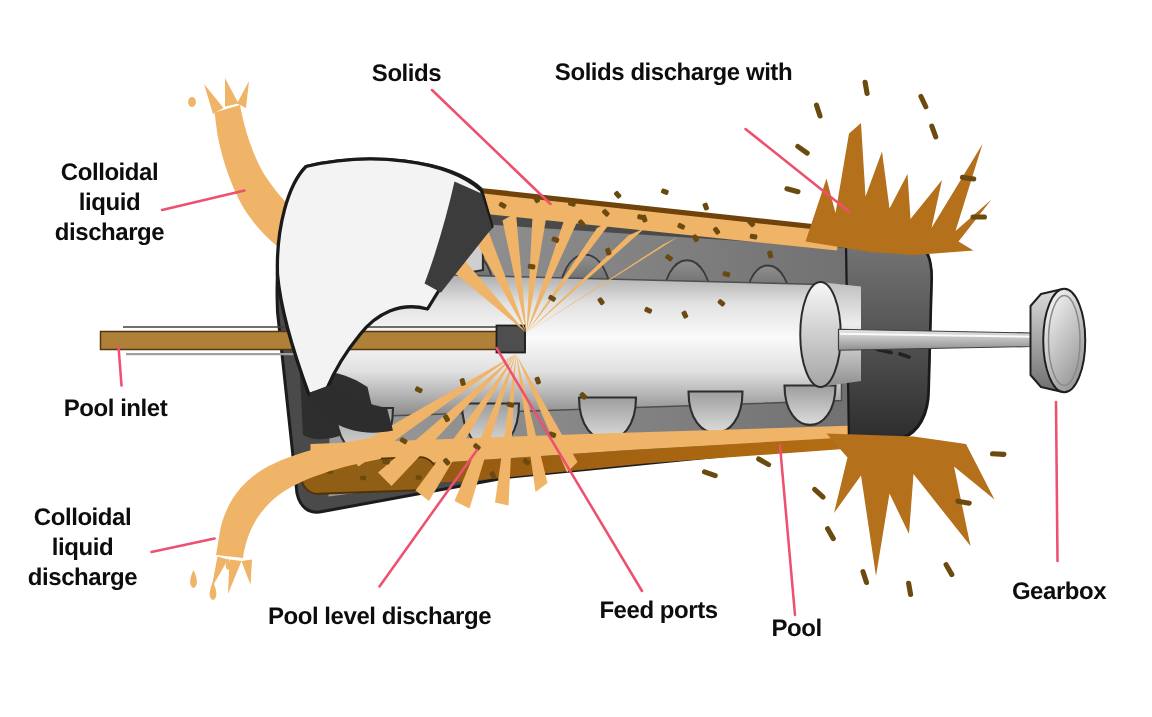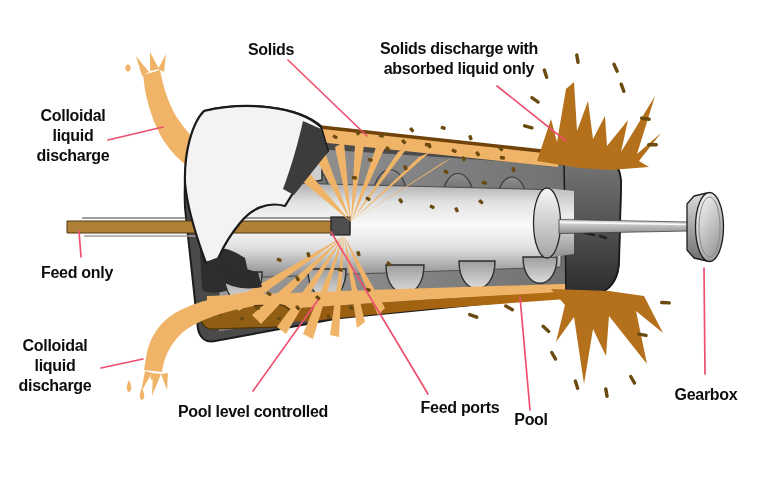--- a/index.html
+++ b/index.html
@@ -264,40 +264,39 @@
     <path d="M101,368 L143,359"></path>
     <path d="M253,391 L318,300"></path>
     <path d="M428,394 L331,232"></path>
     <path d="M530,410 L520,297"></path>
     <path d="M705,374 L704,268"></path>
   </g>
 </svg>
 
 <div class="label" style="left:271px;top:40px">Solids</div>
 
-<div class="label" style="left:459px;top:39px">
+<div class="label" style="left:449px;top:39px">
   <div>Solids discharge with</div>
-  <div>absorbed liquid only</div>
 </div>
 
 <div class="label" style="left:73px;top:106px">
   <div>Colloidal</div>
   <div>liquid</div>
   <div>discharge</div>
 </div>
 
-<div class="label" style="left:77px;top:263px">Feed only</div>
+<div class="label" style="left:77px;top:263px">Pool inlet</div>
 
 <div class="label" style="left:55px;top:336px">
   <div>Colloidal</div>
   <div>liquid</div>
   <div>discharge</div>
 </div>
 
 <div class="label" style="left:253px;top:402px">
-  <div>Pool level controlled</div>
-</div>
-
-<div class="label" style="left:460px;top:398px">Feed ports</div>
+  <div>Pool level discharge</div>
+</div>
+
+<div class="label" style="left:439px;top:398px">Feed ports</div>
 <div class="label" style="left:531px;top:410px">Pool</div>
 <div class="label" style="left:706px;top:385px">Gearbox</div>
 
 </div>
 
 </body></html>

